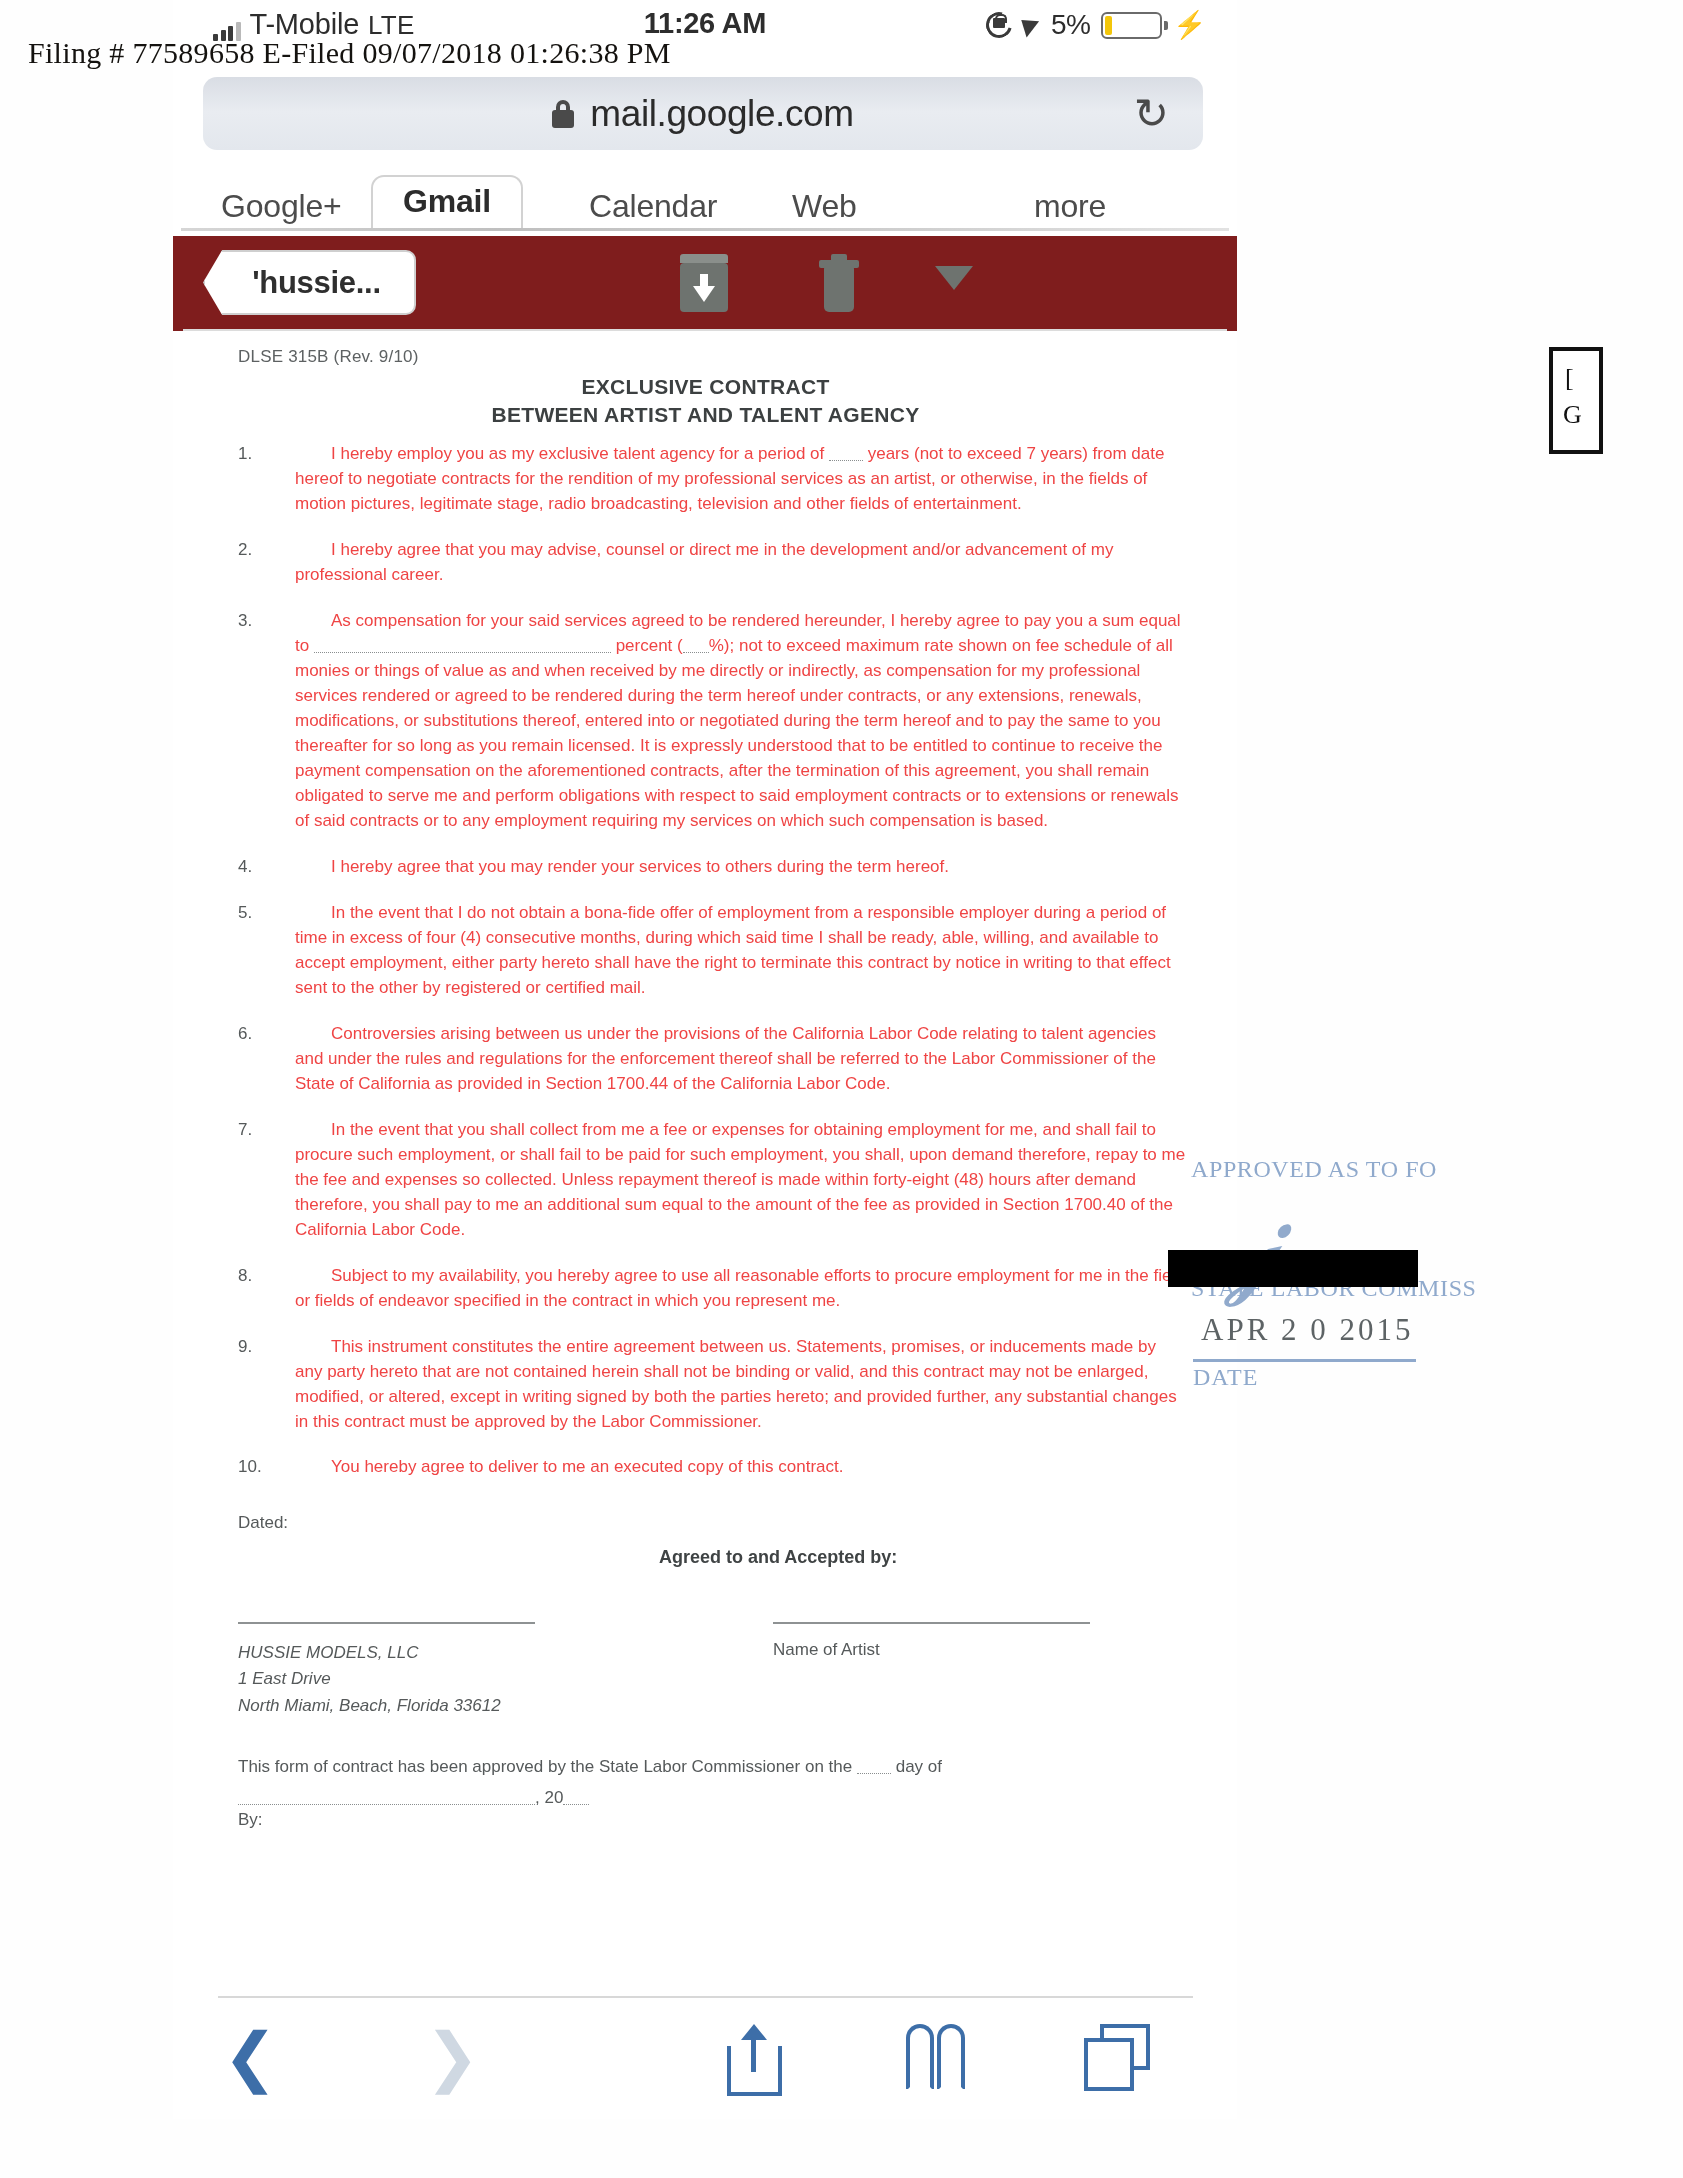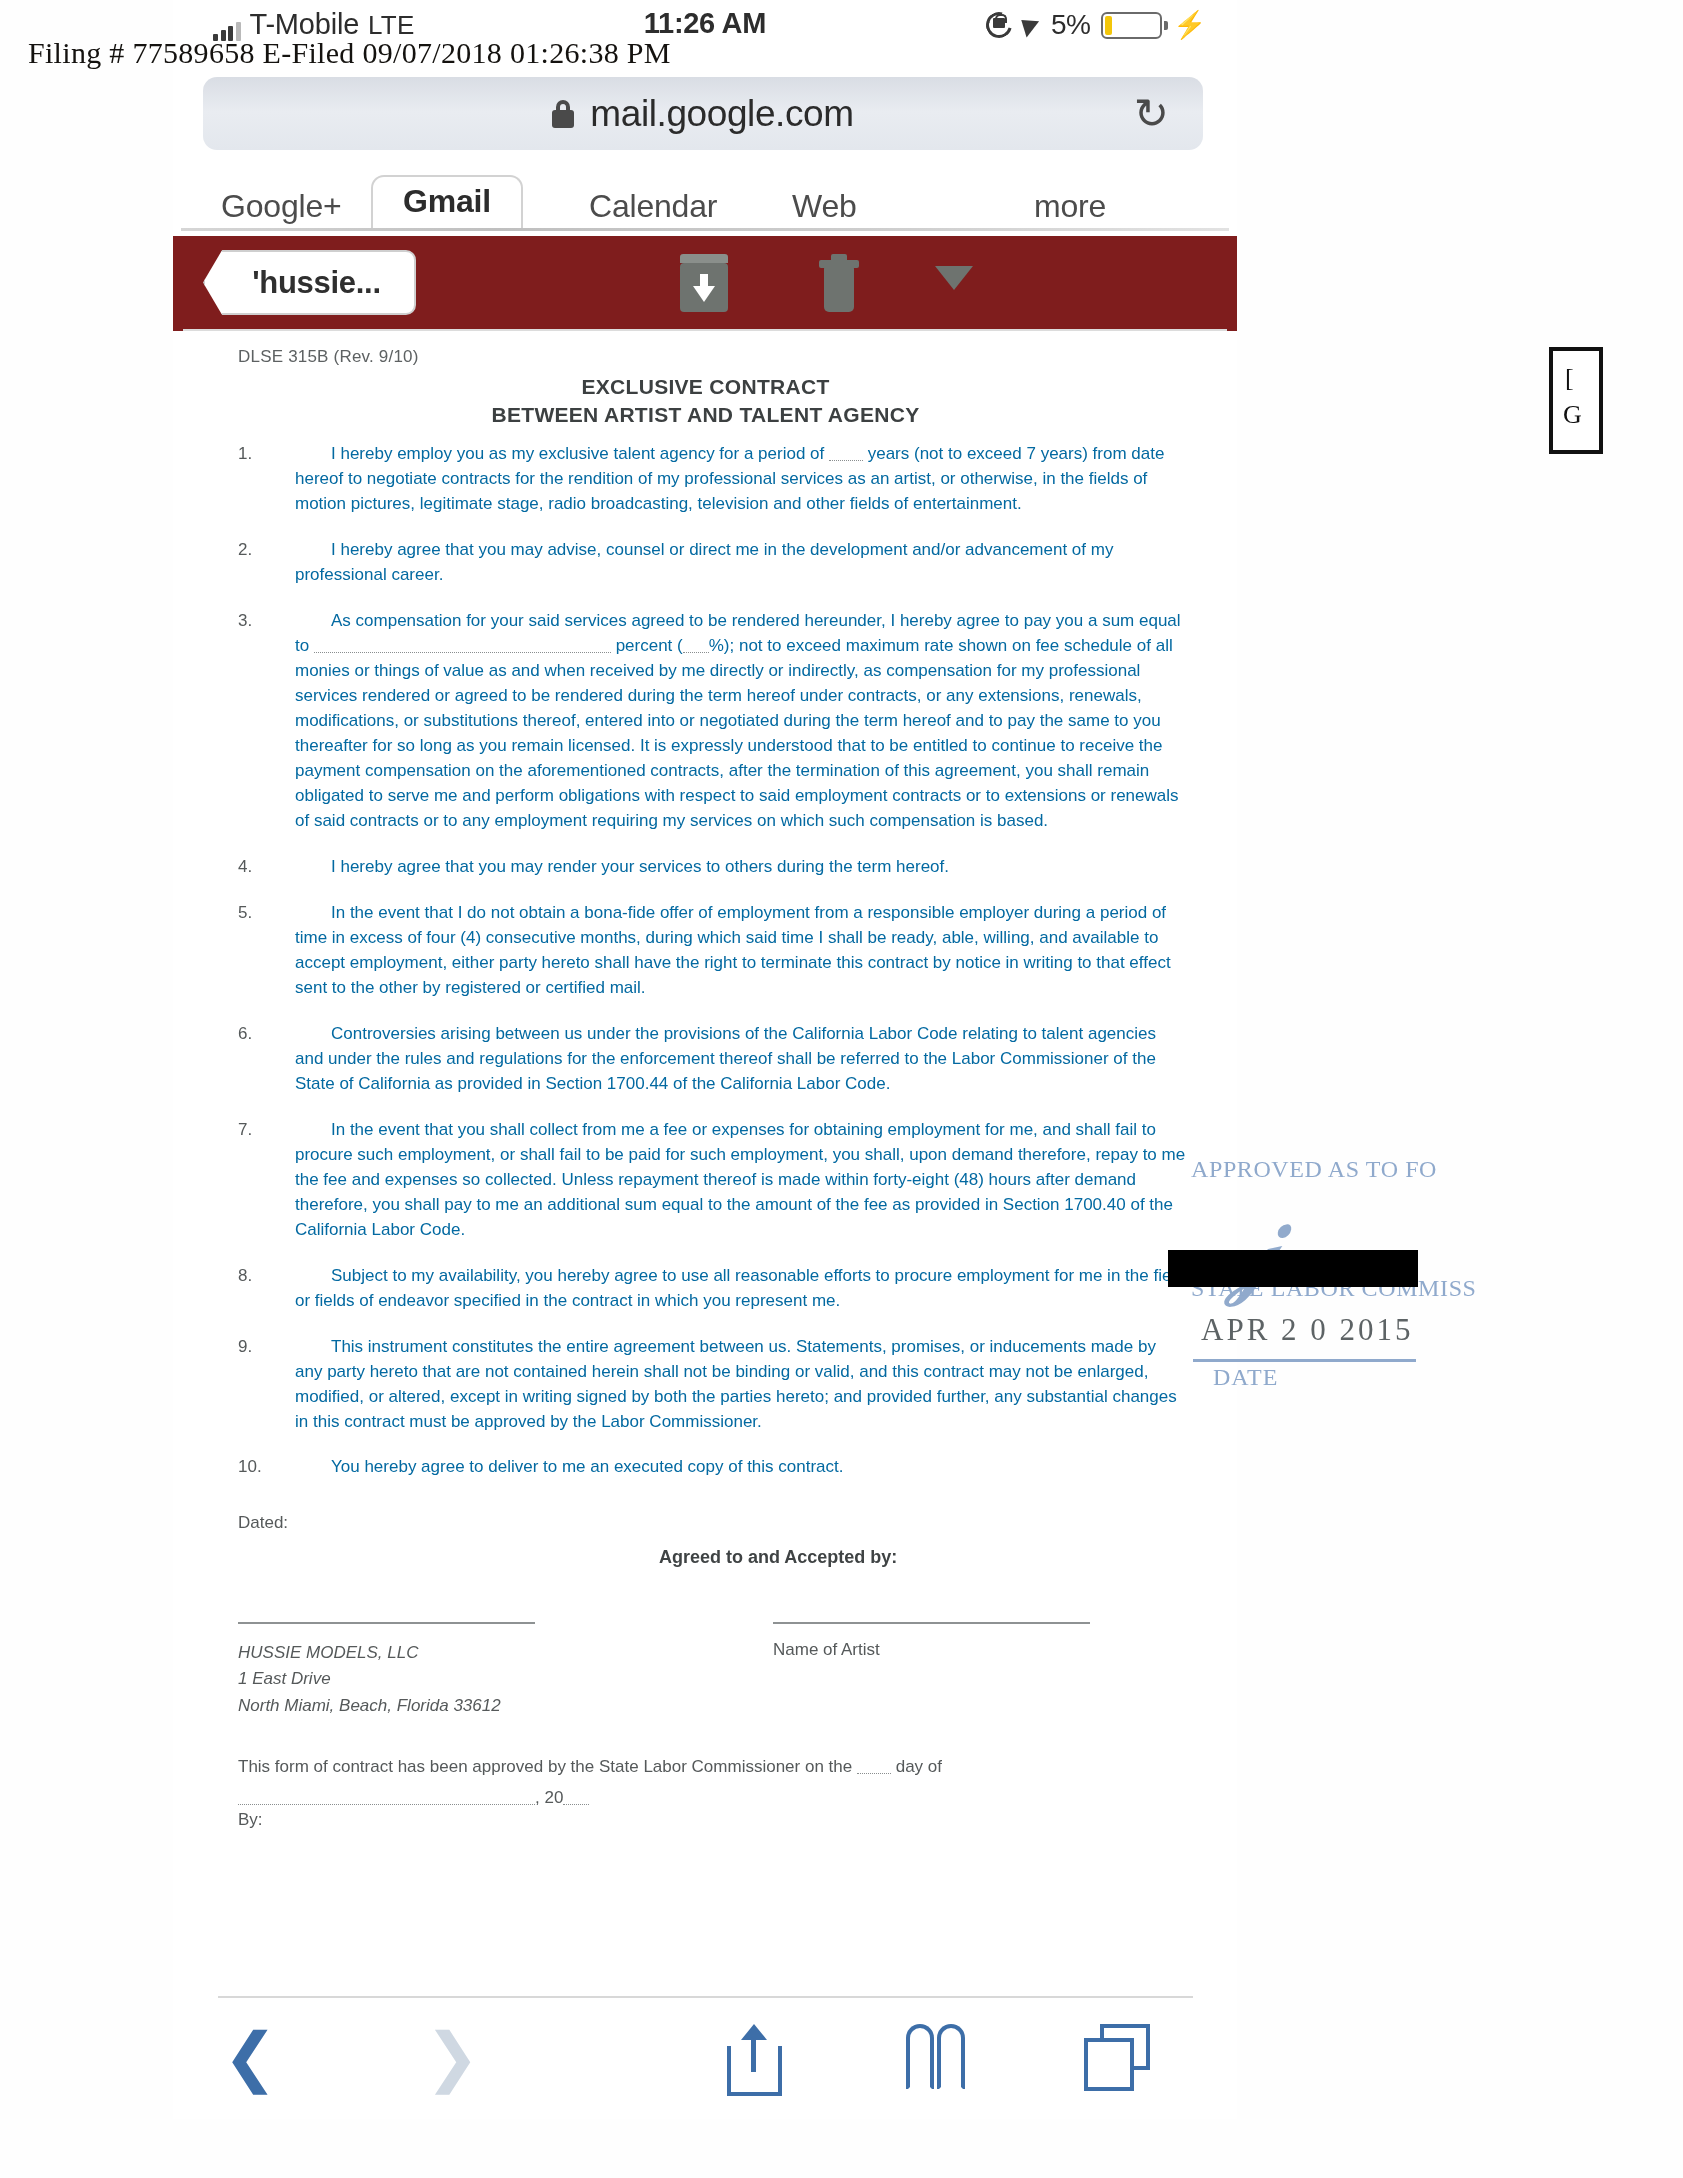--- a/index.html
+++ b/index.html
@@ -176,21 +176,21 @@
   }
   #doc .title{
     position:absolute;left:0;right:0;top:38px;text-align:center;
     font-size:21px;font-weight:700;color:#3c4041;letter-spacing:0.3px;line-height:1.32;
   }
   #doc .body{
     position:absolute;left:20px;right:6px;top:107px;
   }
   .clause{display:flex;margin-bottom:21px;line-height:1.47;}
   .clause .num{width:57px;flex:0 0 57px;font-size:17px;color:#55595a;}
-  .clause .txt{flex:1;font-size:17px;color:#0369a1;text-align:left;}
+  .clause .txt{flex:1;font-size:17px;color:#ef4444;text-align:left;}
   .clause .txt .ind{display:inline-block;width:36px;}
   .blank-s{display:inline-block;width:34px;border-bottom:1.5px dotted #8a8e8f;vertical-align:-2px;}
   .blank-m{display:inline-block;width:26px;border-bottom:1.5px dotted #8a8e8f;vertical-align:-2px;}
   .blank-xl{display:inline-block;width:297px;border-bottom:1.5px dotted #8a8e8f;vertical-align:-2px;}
 
   
   #sig{position:absolute;left:20px;right:6px;top:1178px;}
   #sig .dated{position:absolute;left:0;top:0;font-size:17px;}
   #sig .agreed{position:absolute;left:421px;top:34px;font-size:18px;font-weight:700;color:#3f4344;}
   #sig .line-l{position:absolute;left:0;top:109px;width:297px;height:2px;background:#8e9293;}
@@ -209,21 +209,21 @@
   #stamp .l2{position:absolute;left:8px;top:119px;font-size:24px;letter-spacing:0.6px;white-space:nowrap;}
   #stamp .sig-scrawl{
     position:absolute;left:40px;top:40px;font-size:95px;color:#7e9cc4;
     font-family:"Liberation Serif", serif;font-style:italic;transform:rotate(-6deg);opacity:.85;
   }
   #stamp .datestamp{
     position:absolute;left:18px;top:156px;font-size:31px;color:#5d6365;
     font-family:"Liberation Serif", serif;letter-spacing:3px;white-space:nowrap;
   }
   #stamp .dline{position:absolute;left:10px;top:203px;width:223px;height:3px;background:#8fa9cc;}
-  #stamp .dlabel{position:absolute;left:10px;top:208px;font-size:24px;letter-spacing:1px;margin-left:20px;}
+  #stamp .dlabel{position:absolute;left:10px;top:208px;font-size:24px;letter-spacing:1px;}
   #redact{
     position:absolute;left:995px;top:1250px;width:250px;height:37px;background:#000;
   }
   #doc .botrule{position:absolute;left:0;right:0;bottom:0;height:2px;background:#d8d8d8;}
 
   
   #bottombar{
     position:absolute;left:0;top:2010px;width:1064px;height:109px;
   }
   .bicon{position:absolute;top:14px;}

